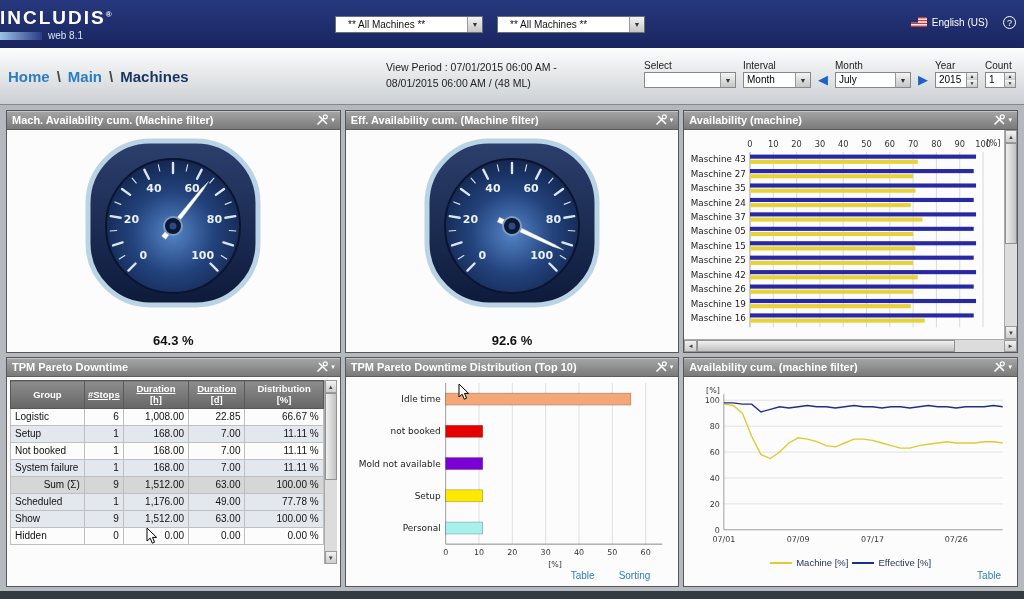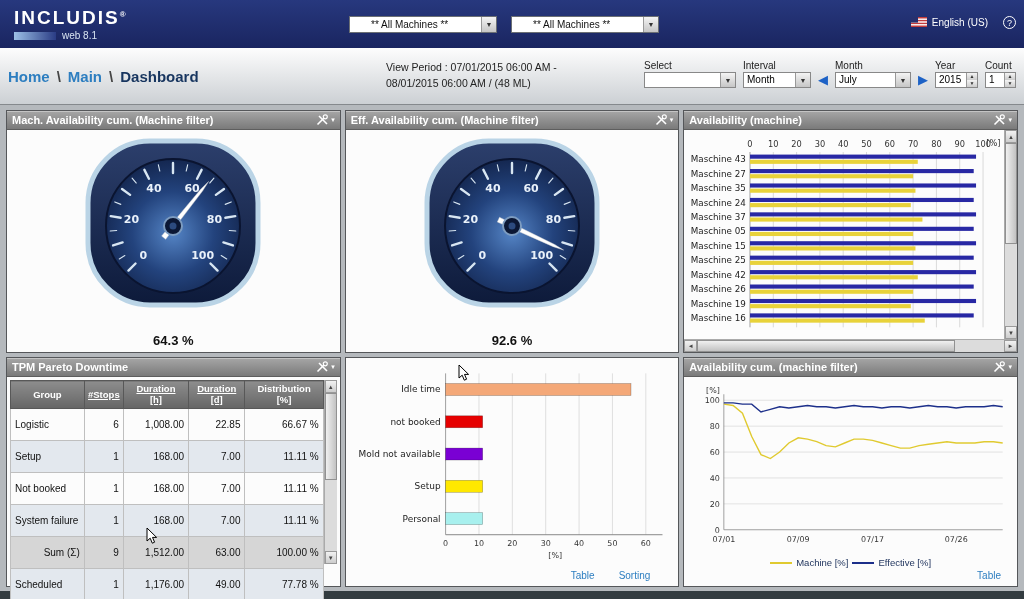--- a/index.html
+++ b/index.html
@@ -2,29 +2,29 @@
 <html><head>
 <meta charset="utf-8">
 <style>
 *{margin:0;padding:0;box-sizing:border-box}
 html,body{width:1024px;height:599px}
 body{font-family:"Liberation Sans","DejaVu Sans",sans-serif;background:#b5b9bd;display:flex;flex-direction:column;overflow:hidden}
 svg text{font-family:"DejaVu Sans",sans-serif}
 
 
 .topbar{flex:0 0 48px;background:linear-gradient(#27387e,#1a2560);display:flex;align-items:center;position:relative;color:#fff}
-.logo{margin-left:14px;width:195px}
+.logo{margin-left:0;width:195px}
 .logo-name{font-size:19px;font-weight:bold;letter-spacing:2px;color:#fff}
 .logo-name sup{font-size:8px;letter-spacing:0}
 .logo-sub{display:flex;align-items:center;gap:6px;margin-top:1px}
 .logo-bar{width:42px;height:8px;background:linear-gradient(90deg,#9cc0e6,#2a3c85);display:inline-block}
 .logo-sub-text{font-size:10px;color:#d8e4f2}
 .top-selects{display:flex;gap:14px;margin-left:140px}
 .hdd{display:flex;width:148px;height:17px;background:#fff;border:1px solid #6b6f74;color:#111}
-.hdd-val{flex:1;font-size:10px;padding:2px 21px;white-space:nowrap;overflow:hidden}
+.hdd-val{flex:1;font-size:10px;padding:2px 12px;white-space:nowrap;overflow:hidden}
 .hdd-btn{width:15px;background:linear-gradient(#f4f4f4,#c6c6c6);border-left:1px solid #999;font-size:7px;display:flex;align-items:center;justify-content:center;color:#333;cursor:pointer}
 .top-right{position:absolute;right:8px;top:16px;display:flex;align-items:center;gap:5px;font-size:10px}
 .help-btn{width:13px;height:13px;border:1px solid #fff;border-radius:50%;font-size:9px;display:flex;align-items:center;justify-content:center;margin-left:10px;cursor:pointer}
 .lang{cursor:pointer}
 
 
 .subheader{flex:0 0 42px;background:linear-gradient(#fdfdfd,#ccd0d4);border-bottom:1px solid #85898d;display:flex;align-items:center;padding:12px 8px}
 .breadcrumb{font-size:15px;font-weight:bold;display:flex;gap:7px;align-items:center;width:260px}
 .bc-link{color:#2d7ec0;cursor:pointer}
 .bc-sep{color:#444}
@@ -70,21 +70,21 @@
 .strack{flex:1;position:relative}
 .sthumb{position:absolute;background:linear-gradient(90deg,#f0f0f0,#c2c2c2);border:1px solid #919191;cursor:grab}
 .vscroll .sthumb{left:0;right:0;top:0;height:55%}
 .hscroll .sthumb{top:0;bottom:0;left:0;width:84%;background:linear-gradient(#f0f0f0,#c2c2c2)}
 .tv{height:184px;margin-top:0}
 
 
 .table-body{padding:3px;flex-direction:row;align-items:flex-start}
 table{border-collapse:collapse;flex:1;table-layout:fixed;width:calc(100% - 13px)}
 th{background:linear-gradient(#8d8d8d,#666);color:#fff;font-size:9.5px;font-weight:bold;border:1px solid #585858;padding:2px 2px;line-height:1.2;text-align:center}
-td{font-size:10px;color:#111;border:1px solid #bfbfbf;padding:10px 4px;height:17px;overflow:hidden;white-space:nowrap}
+td{font-size:10px;color:#111;border:1px solid #bfbfbf;padding:2px 4px;height:17px;overflow:hidden;white-space:nowrap}
 th:nth-child(1){width:68px}th:nth-child(2){width:36px}th:nth-child(3){width:60px}th:nth-child(4){width:52px}th:nth-child(5){width:72px}
 td.num{text-align:right}
 td.grp{text-align:left}
 td.sumlbl{text-align:right}
 tr.alt{background:#e3e8ee}
 tr.sum{background:#d6d6d6}
 .th-link{text-decoration:underline;cursor:pointer}
 
 
 .plinks{flex:0 0 16px;display:flex;justify-content:flex-end;gap:24px;padding:0 28px 2px 0;font-size:10px}
@@ -132,21 +132,21 @@
     <span class="help-btn">?</span>
   </div>
 </div>
 
 <div class="subheader">
   <div class="breadcrumb">
     <span class="bc-link">Home</span>
     <span class="bc-sep">\</span>
     <span class="bc-link">Main</span>
     <span class="bc-sep">\</span>
-    <span class="bc-cur">Dashboard</span>
+    <span class="bc-cur">Machines</span>
   </div>
   <div class="view-period">
     <div>View Period : 07/01/2015 06:00 AM -</div>
     <div>08/01/2015 06:00 AM / (48 ML)</div>
   </div>
   <div class="filters">
     <div class="fgroup">
       <span class="flabel">Select</span>
       <div class="fdd" style="width:92px">
         <span class="fdd-val"></span>
@@ -500,20 +500,31 @@
           </span>
         <span class="sbtn">▼</span>
       </div>
       <svg class="cursor" style="left:139px;top:150px" width="12" height="18" viewBox="0 0 12 18">
         <path d="M1,1 L1,14 L4.2,11.2 L6.3,16.2 L8.6,15.2 L6.5,10.4 L10.6,10.4 Z" fill="#fff" stroke="#000" stroke-width="1"></path>
       </svg>
     </div>
   </section>
 
   <section class="panel">
+    <div class="ptitle">
+      <span>TPM Pareto Downtime Distribution (Top 10)</span>
+      <span class="ptool">
+        <svg width="13" height="12" viewBox="0 0 13 12">
+            <path d="M1.5,10.5 L8,4" stroke="#fff" stroke-width="1.6"></path>
+            <circle cx="9.3" cy="2.8" r="2" fill="none" stroke="#fff" stroke-width="1.2"></circle>
+            <path d="M3,2 L11,10" stroke="#fff" stroke-width="1.6"></path>
+          </svg>
+        <span class="caret">▾</span>
+      </span>
+    </div>
     <div class="pbody">
       <div class="chart-flex">
         <svg id="paretoChart" viewBox="0 0 334 194">
             <line x1="100" y1="6" x2="100" y2="168" stroke="#888" stroke-width="0.8"></line>
             <text x="100" y="179" class="ax" text-anchor="middle">0</text>
             <line x1="133.5" y1="6" x2="133.5" y2="168" stroke="#d8d8d8" stroke-width="0.8"></line>
             <text x="133.5" y="179" class="ax" text-anchor="middle">10</text>
             <line x1="167" y1="6" x2="167" y2="168" stroke="#d8d8d8" stroke-width="0.8"></line>
             <text x="167" y="179" class="ax" text-anchor="middle">20</text>
             <line x1="200.5" y1="6" x2="200.5" y2="168" stroke="#d8d8d8" stroke-width="0.8"></line>

